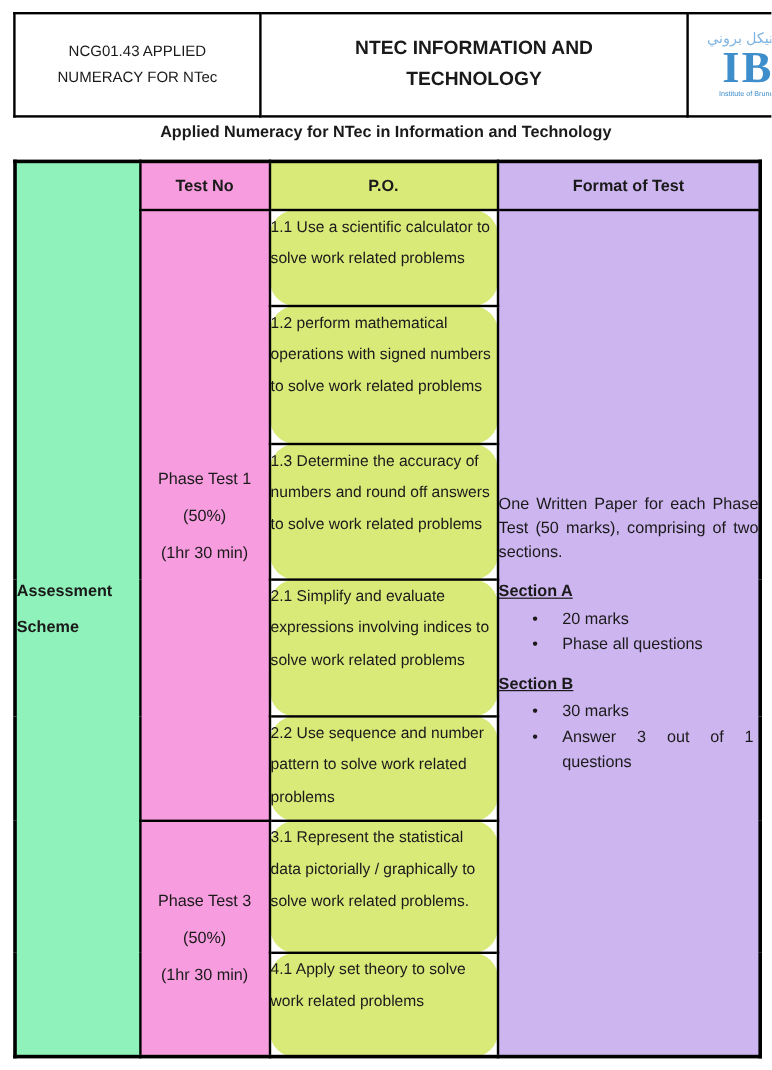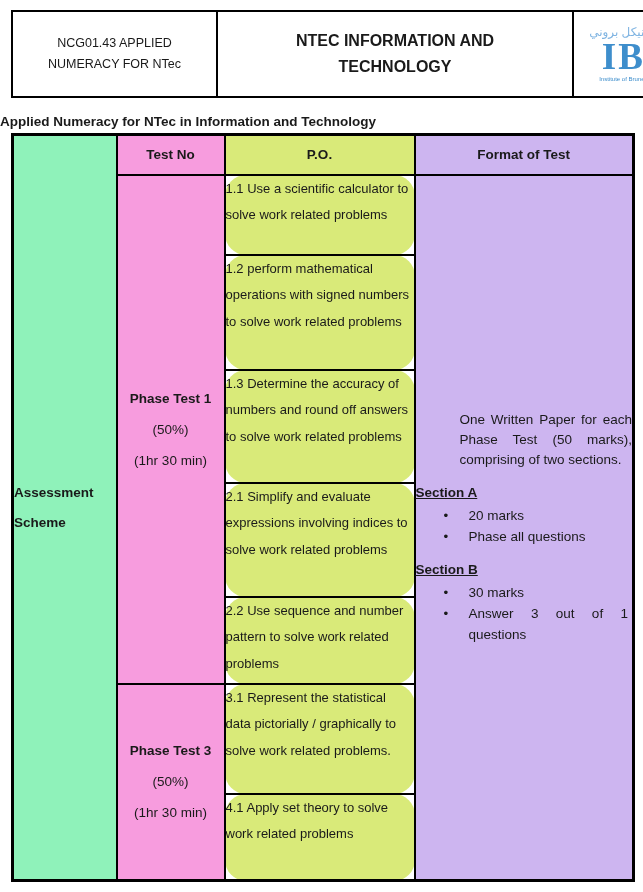--- a/index.html
+++ b/index.html
@@ -19,21 +19,21 @@
   .top-table td{border:2px solid var(--border); text-align:center; vertical-align:middle; background:#fff;}
   .cell-code{width:175px; font-size:12.5px; line-height:21px; padding:0 14px;}
   .cell-prog{width:294px; font-size:16px; font-weight:bold; line-height:26px; padding:16px 30px;}
   .cell-logo{width:152px; padding:2px 0;}
   .logo-wrap{display:flex; flex-direction:column; align-items:center; justify-content:center; line-height:1;}
   .logo-callig{font-size:12px; color:var(--logo-light-blue); letter-spacing:1px; margin-bottom:1px; white-space:nowrap;}
   .logo-acronym{font-family:"Liberation Serif", serif; font-weight:bold; font-size:37px; color:var(--logo-blue); letter-spacing:2px; line-height:0.95;}
   .logo-tagline{font-size:6px; color:var(--logo-blue); margin-top:2px; white-space:nowrap;}
   
   .doc-title{
-    position:absolute; left:0; top:114px; width:100%; 
+    position:absolute; left:0; top:102px; width:100%; text-align:center;
     font-size:13.5px; font-weight:bold;
   }
   
   .main-table{
     position:absolute; left:11px; top:133px; width:621px;
     border-collapse:collapse; table-layout:fixed; border:3px solid var(--border);
   }
   .main-table td{border:2px solid var(--border); padding:0;}
   col.c1{width:104px;} col.c2{width:108px;} col.c3{width:190px;} col.c4{width:219px;}
   tr.rh0{height:40px;} tr.rh1{height:80px;} tr.rh2{height:115px;} tr.rh3{height:113px;}
@@ -41,27 +41,27 @@
   .head-cell{font-weight:bold; font-size:13.5px; text-align:center; vertical-align:middle;}
   .head-pink{background:var(--pink);} .head-yellow{background:var(--yellow);} .head-purple{background:var(--purple);text-align:center;}
   .scheme-cell{
     background:var(--green); vertical-align:middle;
     font-weight:bold; font-size:13.5px; line-height:30px; padding:0 12px;
   }
   .test-cell{
     background:var(--pink); text-align:center; vertical-align:middle;
     font-size:13.5px; line-height:31px; padding:0 4px;
   }
-  .test-name{font-weight:bold;}
+  .test-name{font-weight:normal;}
   .po-cell{
     background:var(--yellow); vertical-align:top; text-align:left;
     font-size:13px; line-height:26.5px; padding:1px 2px 1px 7px;border-radius:21px;
   }
   .format-cell{background:var(--purple); vertical-align:middle; padding:0 9px;}
-  .fmt-intro{font-size:13.5px; line-height:20px; text-align:justify; margin:0 0 13px 0;padding-left:44px;}
+  .fmt-intro{font-size:13.5px; line-height:20px; text-align:justify; margin:0 0 13px 0;}
   .fmt-section{margin:0 0 13px 0;}
   .fmt-section:last-child{margin-bottom:0;}
   .section-title{font-size:13.5px; font-weight:bold; text-decoration:underline; line-height:20px; margin-bottom:2px;}
   .bullet-row{display:flex; font-size:13.5px; line-height:21px; padding-left:28px;}
   .bullet-glyph{width:25px; flex:0 0 25px; text-align:left;}
   .bullet-text{flex:1; text-align:justify; padding-right:4px;}
 </style>
 </head>
 <body>
 

